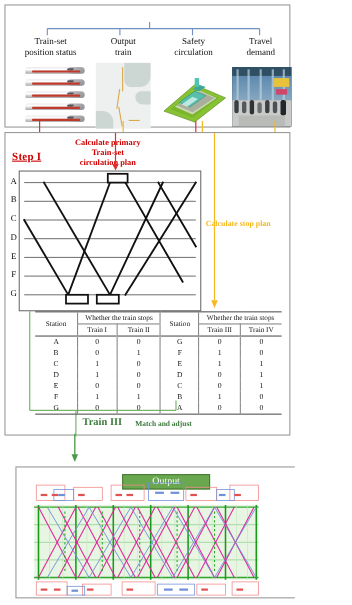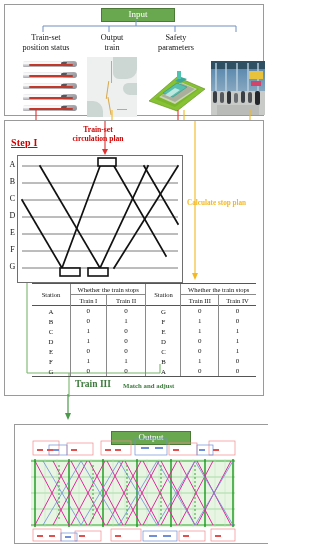--- a/index.html
+++ b/index.html
@@ -125,21 +125,20 @@
 
   
   #output-panel{left:14px;top:424px;width:276px;height:120px;}
   #out-canvas{position:absolute;left:0;top:0;}
 </style>
 </head>
 <body>
 
 <div class="panel" id="input-panel">
 
-  <div class="hdr-box" id="input-title">Input</div>
 
   <svg class="tree-svg" width="260" height="112">
     <g stroke="#6f8fbf" stroke-width="1" fill="none">
       <line x1="131" y1="15" x2="131" y2="21"></line>
       <line x1="38" y1="21" x2="231" y2="21"></line>
       <line x1="38" y1="21" x2="38" y2="27"></line>
       <line x1="104" y1="21" x2="104" y2="27"></line>
       <line x1="170" y1="21" x2="170" y2="27"></line>
       <line x1="231" y1="21" x2="231" y2="27"></line>
     </g>
@@ -148,21 +147,25 @@
   <div class="in-label" id="lab-a">
     <div>Train-set</div>
     <div>position status</div>
   </div>
   <div class="in-label" id="lab-b">
     <div>Output</div>
     <div>train</div>
   </div>
   <div class="in-label" id="lab-c">
     <div>Safety</div>
-    <div>parameters</div>
+    <div>circulation</div>
+  </div>
+  <div class="in-label" id="lab-d">
+    <div>Travel</div>
+    <div>demand</div>
   </div>
 
   <div class="thumb" id="thumb-trains">
     <div class="trainglyph" style="left:4px;top:1px;">
       <div class="body"></div>
         <div class="nose"></div>
         <div class="win"></div>
         <div class="stripe"></div>
     </div>
     <div class="trainglyph" style="left:4px;top:12px;">
@@ -253,20 +256,21 @@
       <line x1="250" y1="2" x2="250" y2="22"></line>
       <line x1="194" y1="22" x2="194" y2="38"></line>
     </g>
   </g>
 </svg>
 
 <div class="panel" id="step-panel">
 
   <div id="step1-title">Step I</div>
   <div id="step1-desc">
+    <div>Calculate primary</div>
     <div>Train-set</div>
     <div>circulation plan</div>
   </div>
 
   <div id="step2-desc">Calculate stop plan</div>
 
   <svg style="position:absolute;left:0;top:0;" width="260" height="276">
     <g stroke="#e03030" stroke-width="1.1" fill="none">
       <line x1="100" y1="0" x2="100" y2="30"></line>
       <polygon points="100,34 97,28 103,28" fill="#e03030" stroke="none"></polygon>

